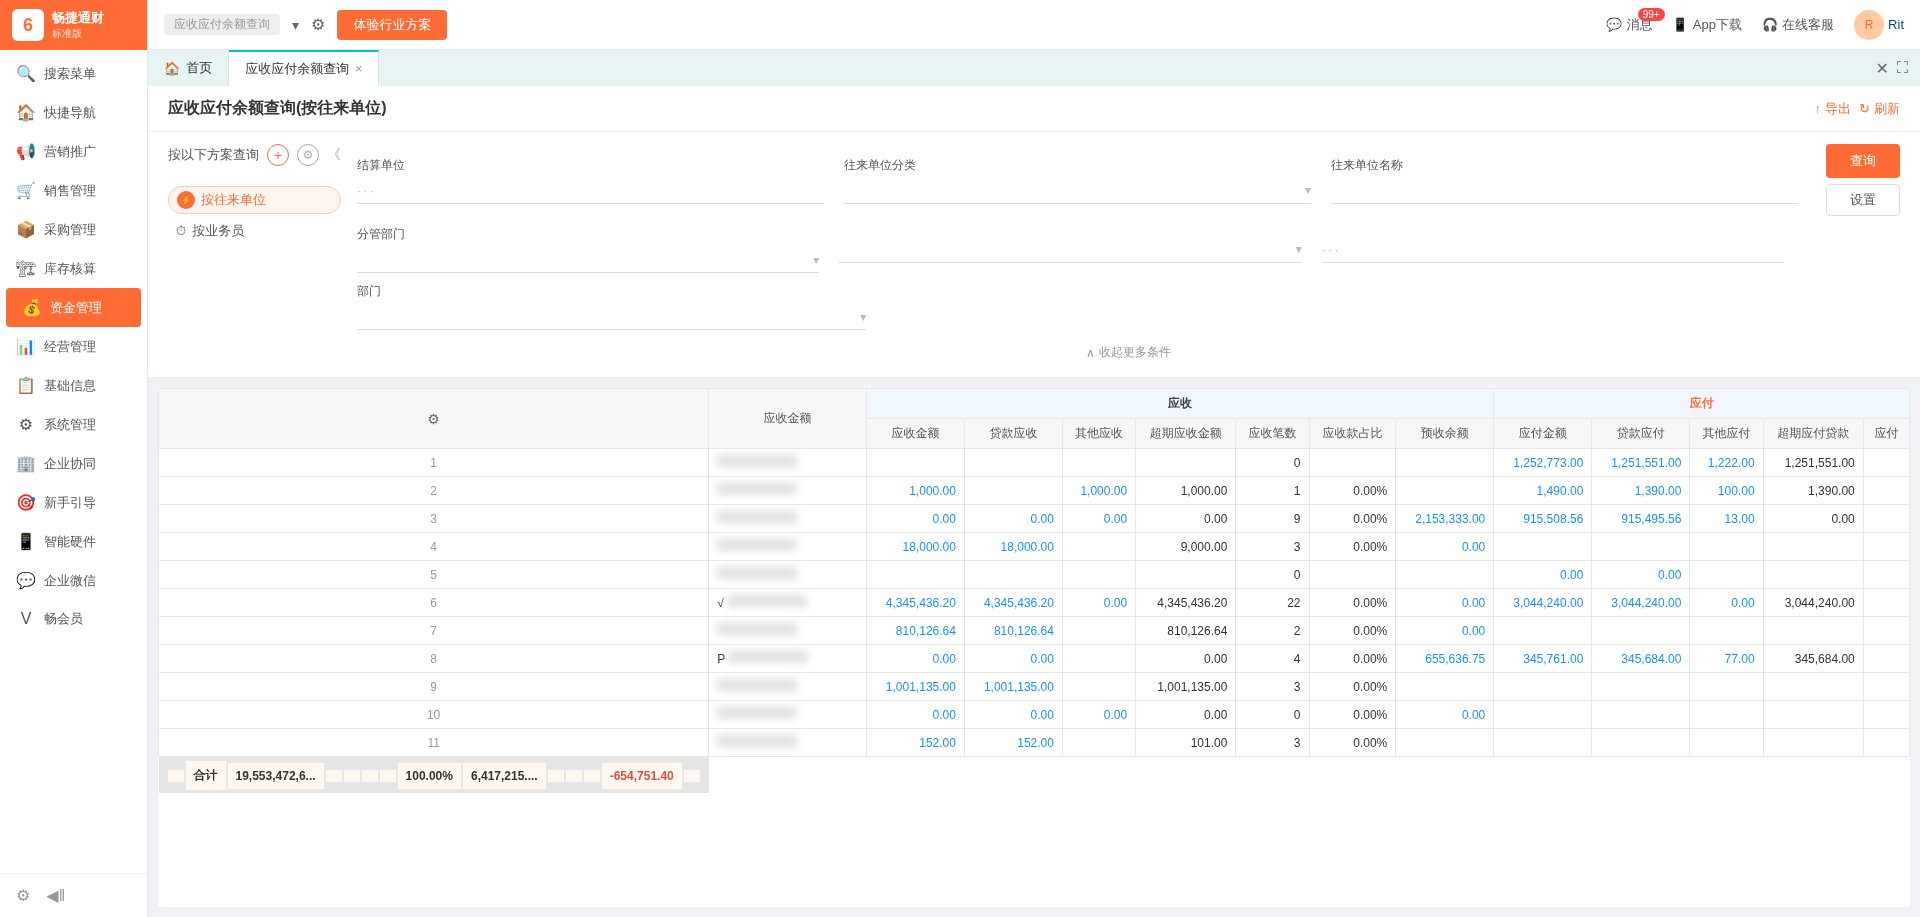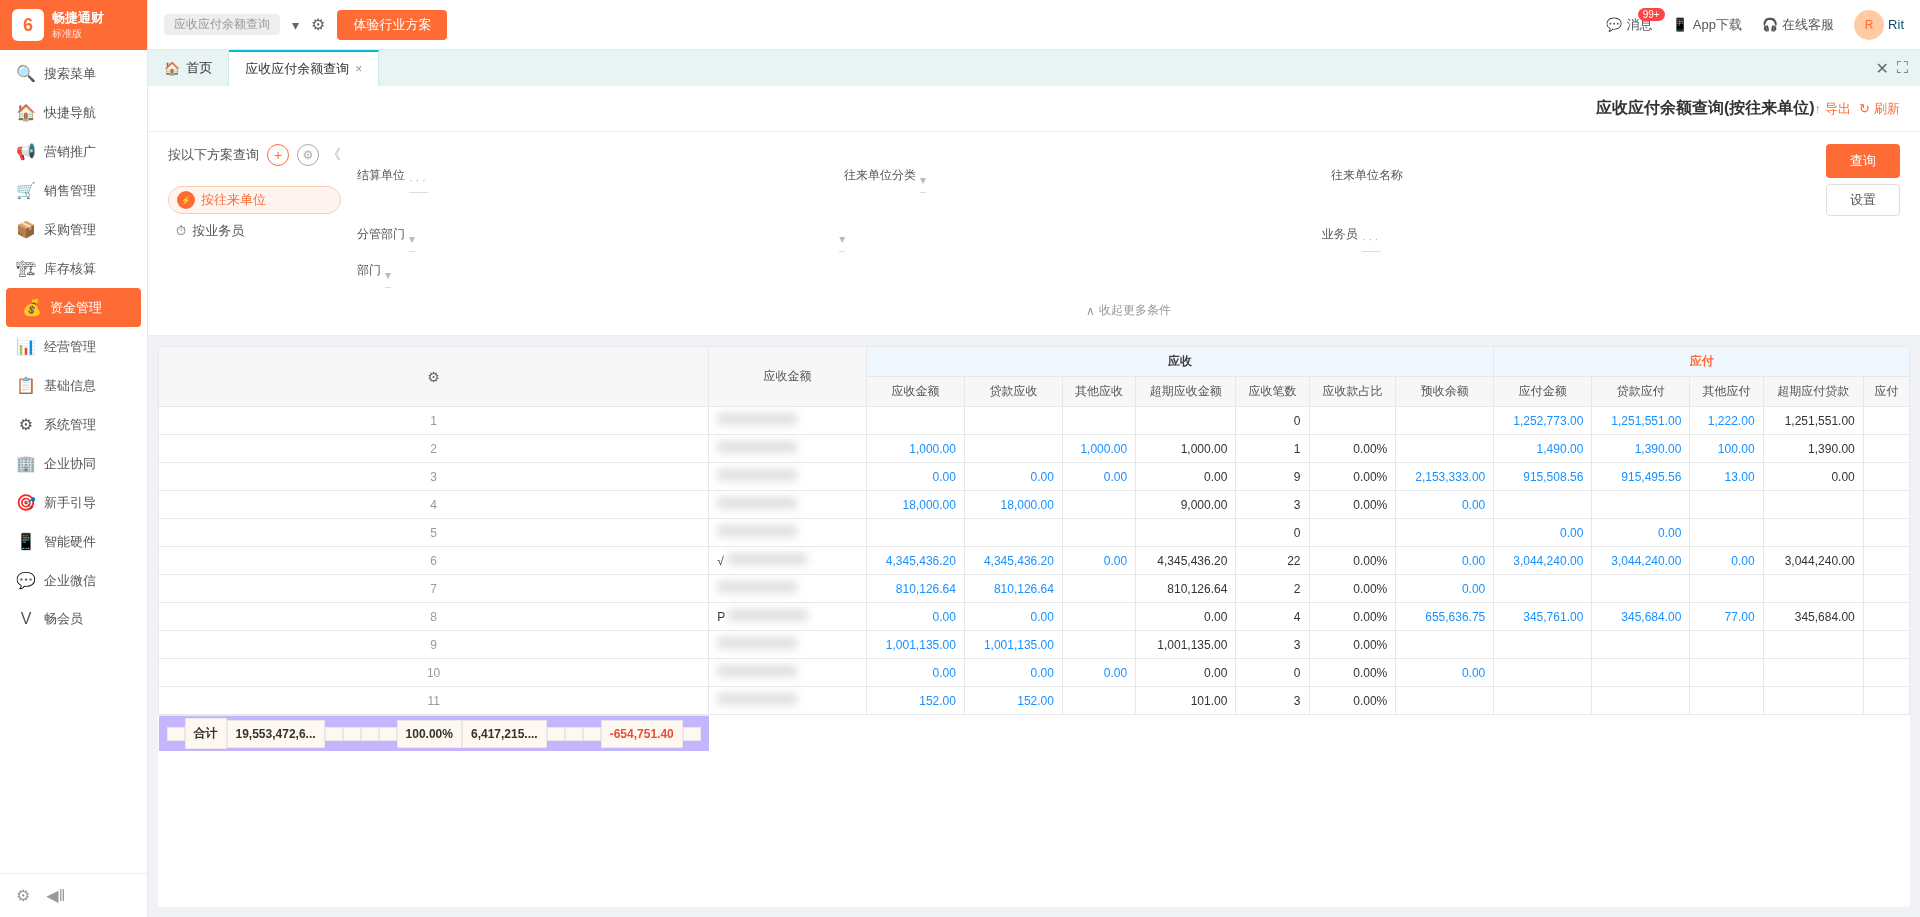--- a/index.html
+++ b/index.html
@@ -60,38 +60,38 @@
     .tab-close { color: #999; font-size: 12px; cursor: pointer; }
     .tabbar-actions { margin-left: auto; display: flex; align-items: center; padding: 0 12px; gap: 8px; }
     .tabbar-icon { font-size: 16px; color: #666; cursor: pointer; }
 
     
     .main {
       position: fixed; left: 148px; top: 86px; right: 0; bottom: 0;
       background: #f0f2f5; overflow: hidden; display: flex; flex-direction: column;
     }
     .page-header {
-      background: #fff; padding: 12px 20px; display: flex; align-items: center; justify-content: flex-end;
+      background: #fff; padding: 12px 20px; display: flex; align-items: center; justify-content: space-between;
       border-bottom: 1px solid #eee;
     }
     .page-title { font-size: 16px; font-weight: bold; color: #333; }
     .page-actions { display: flex; gap: 8px; }
     .page-action-btn { display: flex; align-items: center; gap: 4px; color: #ff6b35; cursor: pointer; font-size: 13px; }
 
     
     .filter-area { background: #fff; padding: 12px 20px; border-bottom: 1px solid #eee; }
     .filter-header { display: flex; align-items: center; gap: 8px; margin-bottom: 12px; }
     .filter-label { font-size: 13px; color: #555; }
     .filter-add-btn { width: 22px; height: 22px; border-radius: 50%; border: 1px solid #ff6b35; color: #ff6b35; display: flex; align-items: center; justify-content: center; cursor: pointer; font-size: 14px; }
     .filter-settings-btn { width: 22px; height: 22px; border-radius: 50%; border: 1px solid #aaa; color: #aaa; display: flex; align-items: center; justify-content: center; cursor: pointer; font-size: 12px; }
     .filter-collapse-btn { color: #aaa; cursor: pointer; font-size: 14px; }
     .filter-scheme-item { display: flex; align-items: center; gap: 6px; padding: 4px 10px; border-radius: 14px; cursor: pointer; font-size: 13px; }
     .filter-scheme-item.active { background: #fff5f0; color: #ff6b35; border: 1px solid #ffcbb0; }
     .filter-row { display: flex; align-items: center; gap: 20px; margin-bottom: 10px; }
-    .filter-field { flex: 1; display: flex; flex-direction: row; gap: 4px; }
+    .filter-field { flex: 1; display: flex; flex-direction: column; gap: 4px; }
     .filter-field-label { font-size: 12px; color: #555; }
     .filter-field-input {
       border-bottom: 1px solid #ddd; padding: 4px 0; font-size: 13px; color: #333;
       display: flex; align-items: center; justify-content: space-between; cursor: pointer; min-height: 26px;
     }
     .filter-field-dots { color: #bbb; letter-spacing: 2px; }
     .filter-field-arrow { color: #bbb; font-size: 12px; }
     .filter-collapse-more { display: flex; align-items: center; justify-content: center; gap: 4px; cursor: pointer; color: #999; font-size: 12px; padding: 4px; }
     .query-btn { background: #ff6b35; color: #fff; border: none; border-radius: 4px; padding: 8px 24px; font-size: 13px; cursor: pointer; font-family: inherit; }
     .settings-btn { background: #fff; color: #555; border: 1px solid #ddd; border-radius: 4px; padding: 6px 20px; font-size: 13px; cursor: pointer; font-family: inherit; }
@@ -314,21 +314,20 @@
               <span class="filter-field-arrow">▾</span>
             </div>
           </div>
           <div class="filter-field">
             <div class="filter-field-input">
               <span></span>
               <span class="filter-field-arrow">▾</span>
             </div>
           </div>
           <div class="filter-field">
-            <div class="filter-field-label">业务员</div>
             <div class="filter-field-input">
               <span class="filter-field-dots">···</span>
             </div>
           </div>
           <div style="width:96px;"></div>
         </div>
 
         <div class="filter-row" style="width:33%;justify-content:center;">
           <div class="filter-field">
             <div class="filter-field-label">部门</div>
@@ -578,21 +577,21 @@
     <td>0.00%</td>
     <td></td>
     <td></td>
     <td></td>
     <td></td>
     <td></td>
     <td></td>
   </tr>
         </tbody>
       <tfoot>
-        <tr class="table-footer" style="background:#c4b5fd;">
+        <tr class="table-footer" style="background:#e5e5e5;">
           <td style="text-align:center;background:#fff8f0;"></td>
           <td style="text-align:left;background:#fff8f0;font-weight:bold;">合计</td>
           <td style="background:#fff8f0;font-weight:bold;" class="link-text">19,553,472,6...</td>
           <td style="background:#fff8f0;"></td>
           <td style="background:#fff8f0;"></td>
           <td style="background:#fff8f0;"></td>
           <td style="background:#fff8f0;"></td>
           <td style="background:#fff8f0;font-weight:bold;">100.00%</td>
           <td style="background:#fff8f0;font-weight:bold;">6,417,215....</td>
           <td style="background:#fff8f0;"></td>

